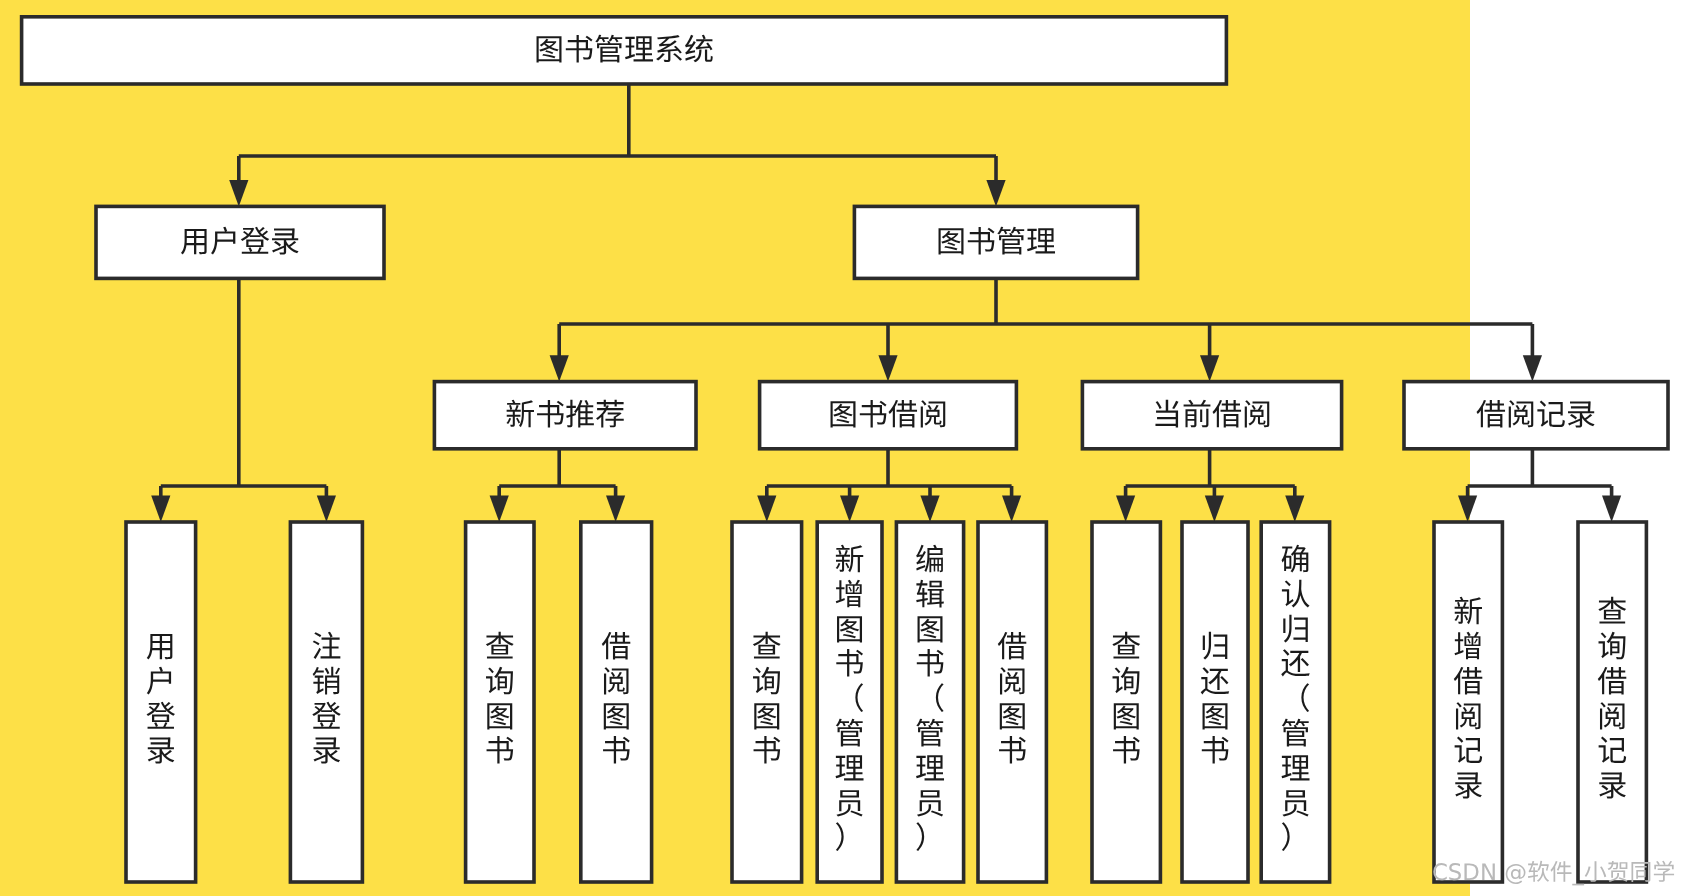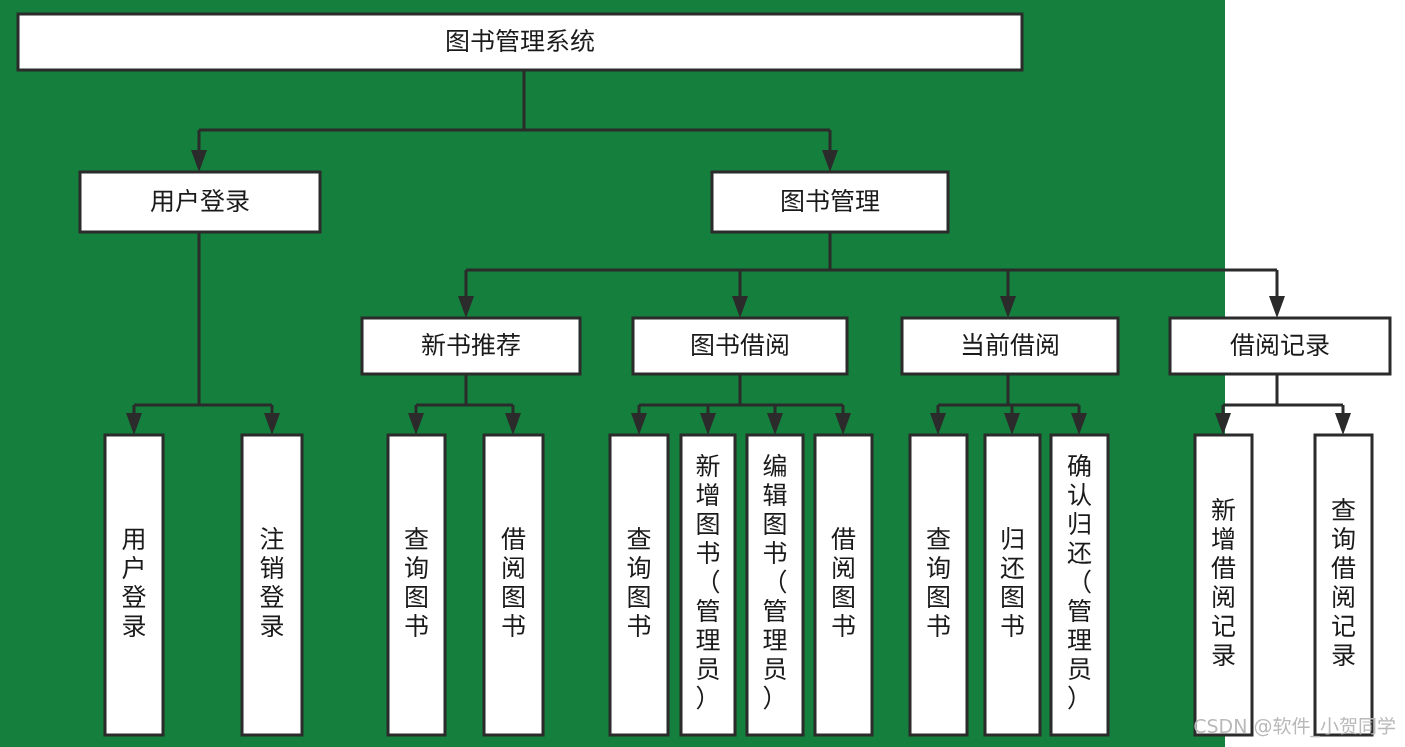--- a/index.html
+++ b/index.html
@@ -11,21 +11,21 @@
   body {
     width: 1405px;
     height: 747px;
     overflow: hidden;
     font-family: "DejaVu Sans", "Liberation Sans", sans-serif;
   }
   #diagram-root {
     position: relative;
     width: 1225px;
     height: 747px;
-    background: #15803d;
+    background: #fde047;
   }
   svg#diagram-svg {
     position: absolute;
     top: 0;
     left: 0;
     width: 1405px;
     height: 747px;
     display: block;
   }
   .node-box {

